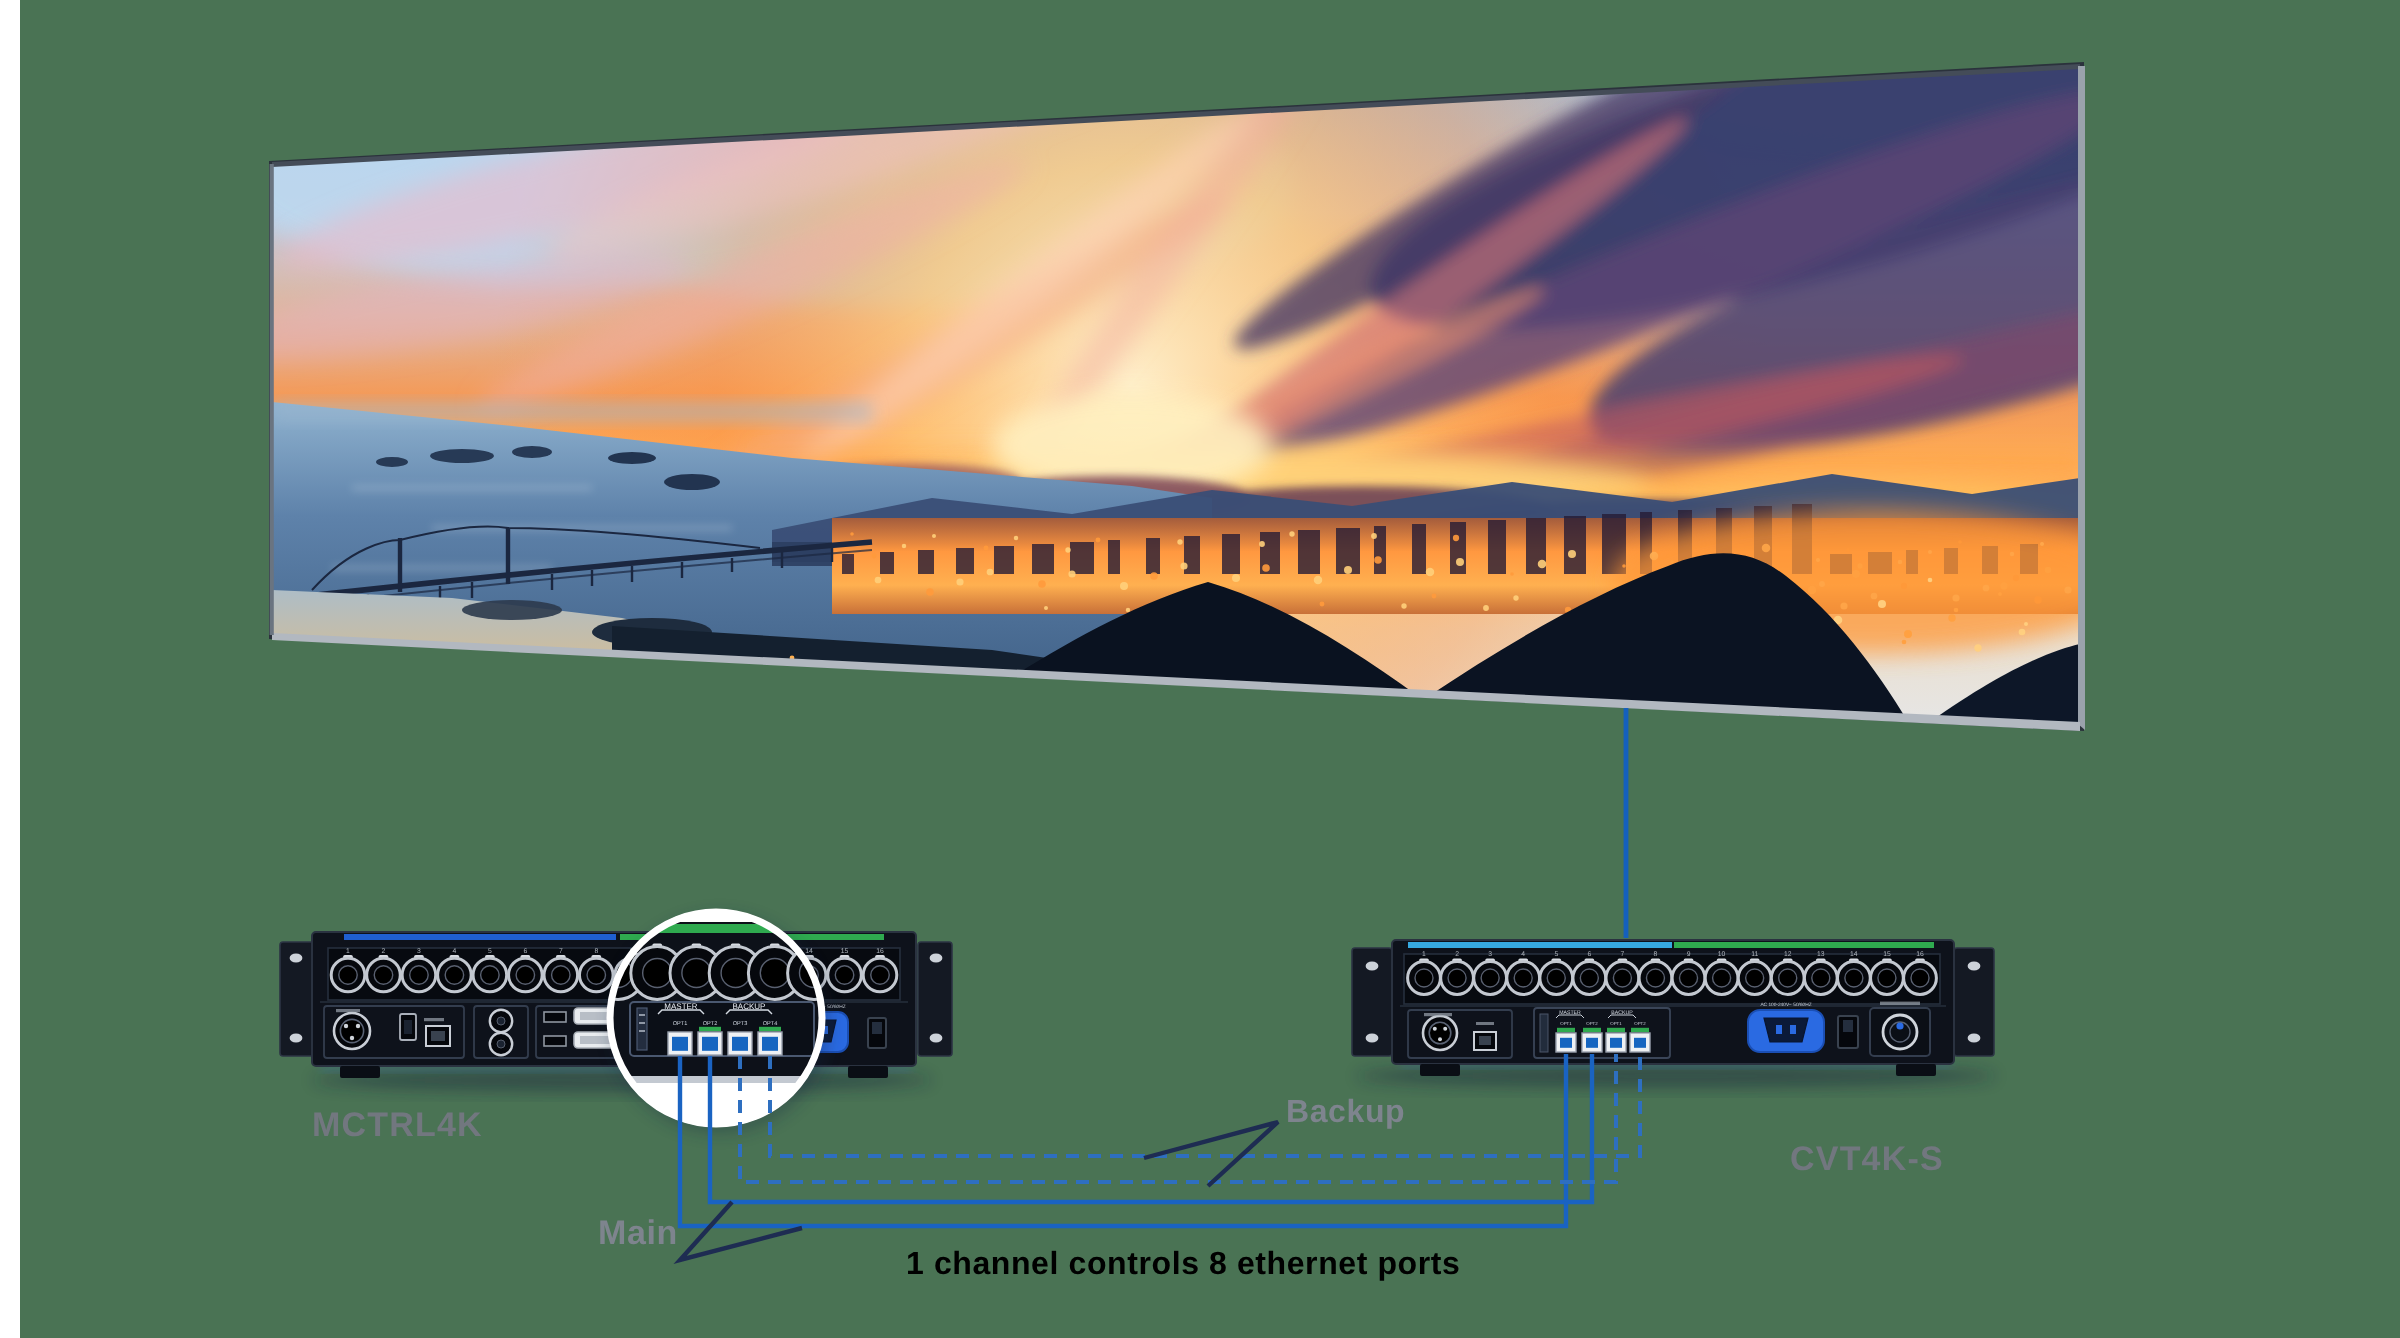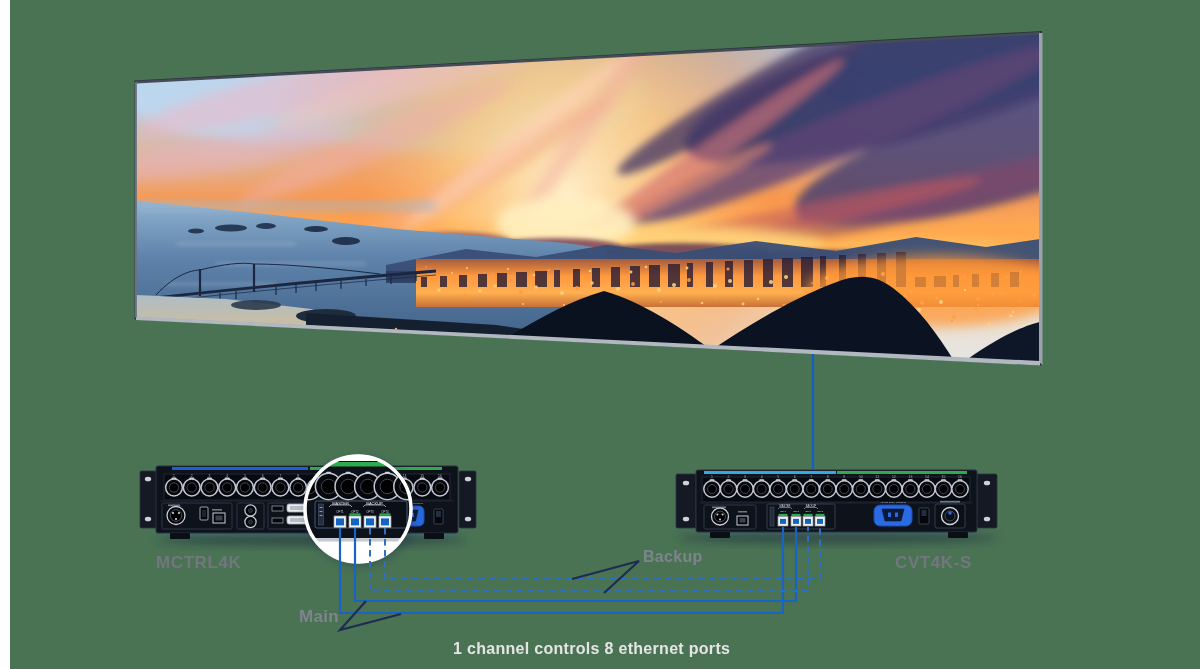--- a/index.html
+++ b/index.html
@@ -742,17 +742,17 @@
   <path d="M360,528 V591 H798 V527" style="stroke:var(--backup-line,#2e6fc0)" stroke-width="2" stroke-dasharray="6.5 4.5"></path>
   <path d="M375,528 V578 H810 V527" style="stroke:var(--backup-line,#2e6fc0)" stroke-width="2" stroke-dasharray="6.5 4.5"></path>
 </g>
 <g fill="none">
   <polyline points="356,601 330,630 391,614" style="stroke:var(--arrow,#1e2c52)" stroke-width="2.2"></polyline>
   <polyline points="562,579 629,561 594,593" style="stroke:var(--arrow,#1e2c52)" stroke-width="2.2"></polyline>
 </g>
 </svg>
 
 <div class="dev-label" style="left:146px;top:553px">MCTRL4K</div>
-<div class="dev-label" style="left:885px;top:553px">CVT4K-S</div>
+<div class="dev-label" style="left:885px;top:570px">CVT4K-S</div>
 <div class="anno-label" style="left:633px;top:548px">Backup</div>
 <div class="anno-label" style="left:289px;top:607px;font-size:17px">Main</div>
-<div class="anno-label" style="left:443px;top:640px;color:#e5e5e5">1 channel controls 8 ethernet ports</div>
+<div class="anno-label" style="left:443px;top:624px;color:#000000">1 channel controls 8 ethernet ports</div>
 </div>
 
 </body></html>

